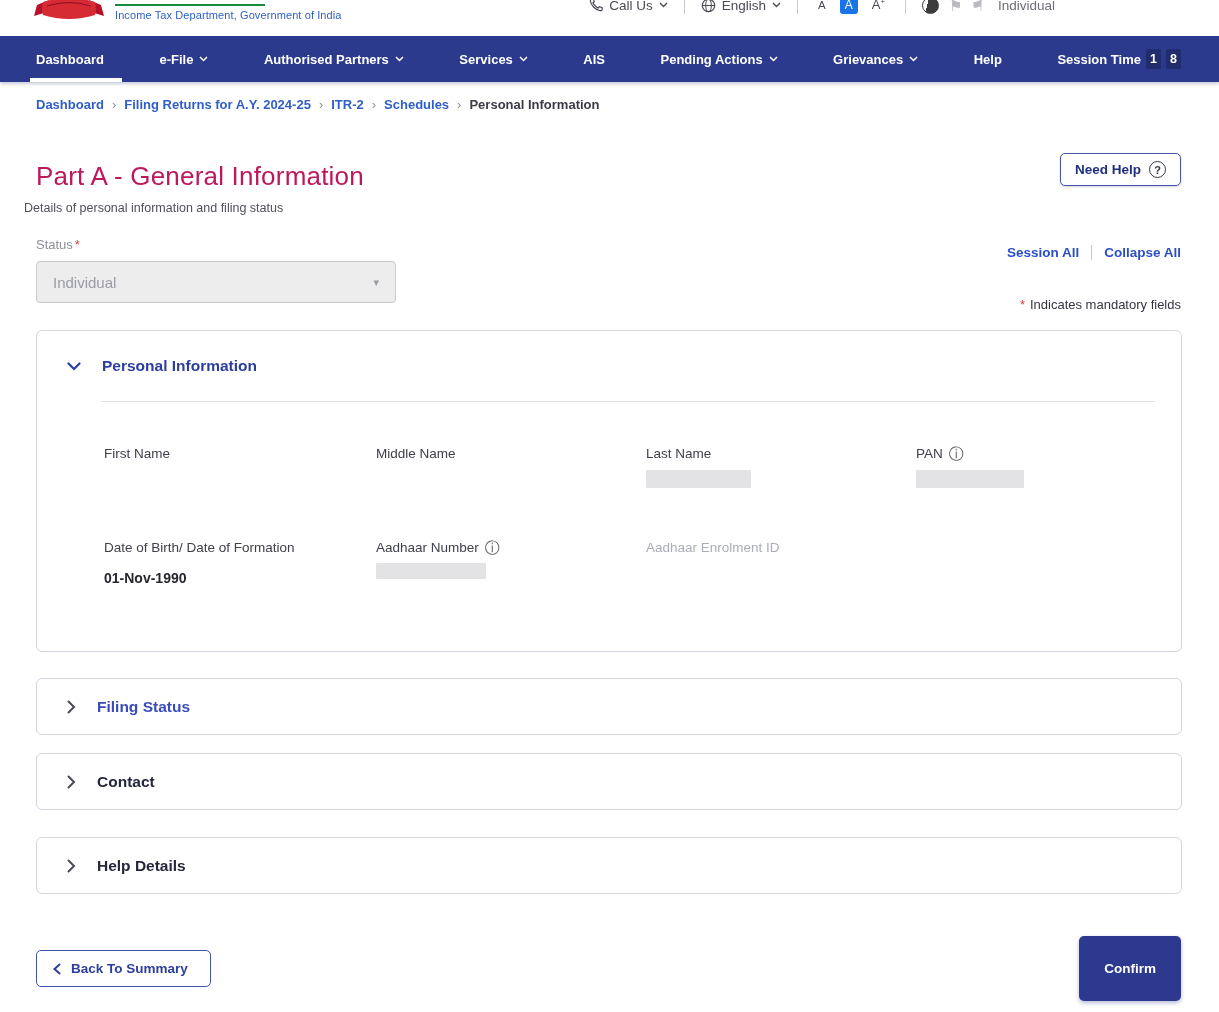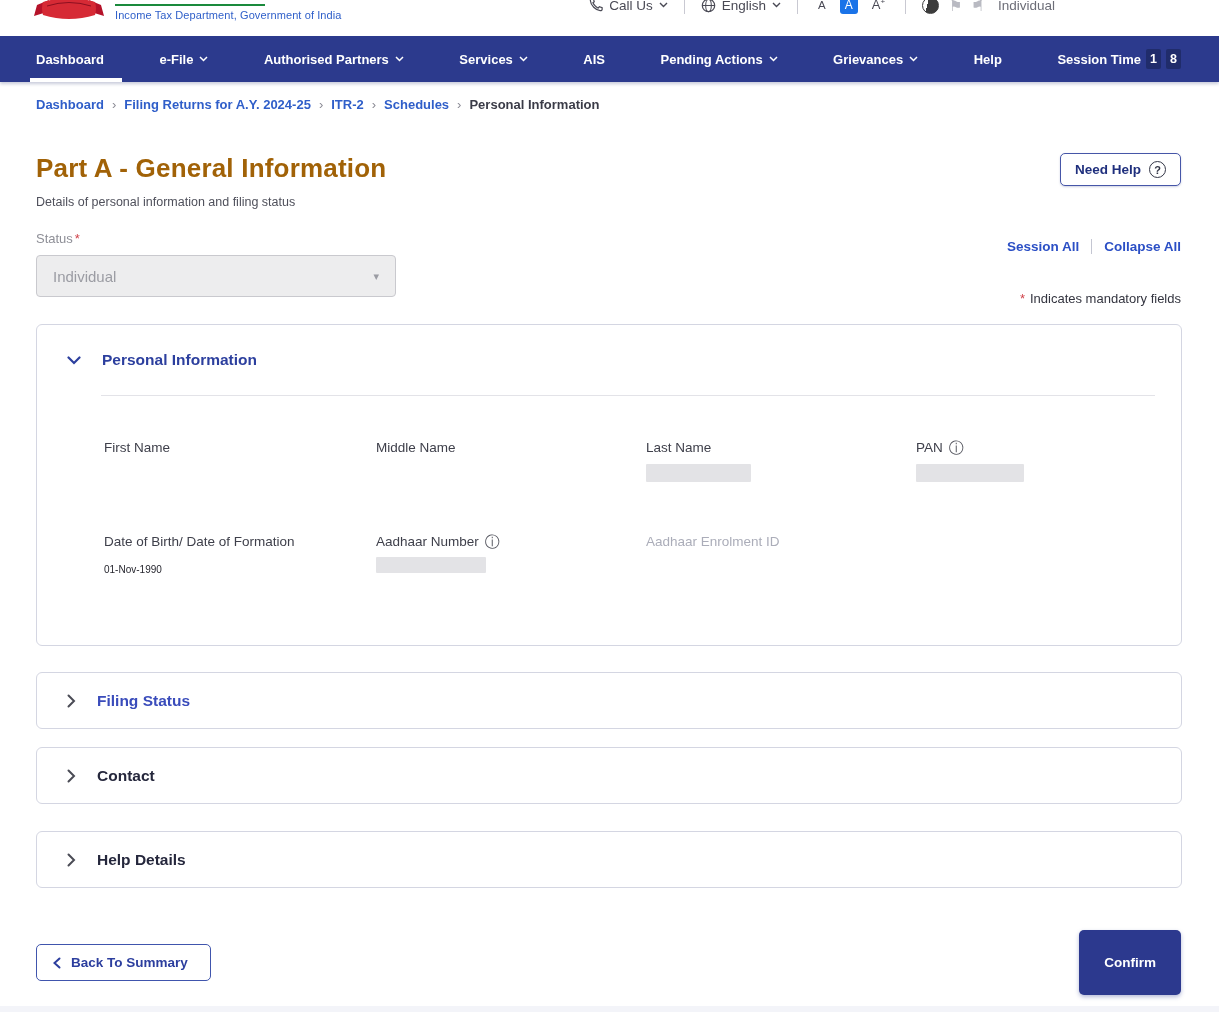--- a/index.html
+++ b/index.html
@@ -40,22 +40,22 @@
     display:flex; align-items:center; justify-content:center; font-size:12.5px; }
 
   
   .breadcrumb { margin:15px 36px 0; font-size:13px; display:flex; align-items:center; gap:8px; }
   .crumb-link { color:#2f5ec9; font-weight:bold; cursor:pointer; }
   .crumb-sep { color:#8a8a94; font-size:13px; }
   .crumb-current { color:#3a3b47; font-weight:bold; }
 
   
   .title-row { margin:41px 38px 0 36px; display:flex; justify-content:space-between; align-items:flex-start; }
-  .page-title { font-size:26px; font-weight:bold; color:#a16207; letter-spacing:.2px; }
-  .page-subtitle { margin:9px 0 0 36px; font-size:12.5px; color:#4f505b; }
+  .page-title { font-size:26px; font-weight:normal; color:#be185d; letter-spacing:.2px;margin-top:8px; }
+  .page-subtitle { margin:9px 0 0 24px; font-size:12.5px; color:#4f505b; }
   .need-help-btn { display:flex; align-items:center; gap:8px; border:1.5px solid #4656a8; border-radius:5px;
     background:#fff; padding:7px 14px; cursor:pointer; box-shadow:0 1px 2px rgba(60,70,140,.25); }
   .need-help-label { font-size:13.5px; font-weight:bold; color:#1f2f7d; }
   .qmark { width:17px; height:17px; border-radius:50%; border:1.5px solid #333646; color:#333646;
     font-size:11px; font-weight:bold; display:flex; align-items:center; justify-content:center; }
 
   
   .status-row { margin:22px 38px 0 36px; display:flex; justify-content:space-between; align-items:flex-start; }
   .field-label { font-size:13px; color:#8e8f97; }
   .req-star { color:#d0424a; margin-left:2px; }
@@ -81,21 +81,21 @@
   .t-blue2 { color:#3a4cbb; }
   .t-dark { color:#25273c; }
   .pi-divider { height:1px; background:#e3e3e8; margin:26px 26px 0 64px; }
   .fields-grid { display:grid; grid-template-columns:272px 270px 270px 1fr; padding:44px 20px 0 67px; }
   .f-label { font-size:13.5px; color:#3f404b; display:flex; align-items:center; gap:6px; }
   .f-label.disabled { color:#abadb9; }
   .masked { background:#e3e3e6; border-radius:1px; margin-top:9px; }
   .masked.m1 { width:105px; height:18px; }
   .masked.m2 { width:108px; height:18px; }
   .masked.m3 { width:110px; height:16px; margin-top:8px; }
-  .f-value { font-size:10px; color:#26262e; font-weight:normal; margin-top:15px; }
+  .f-value { font-size:14px; color:#26262e; font-weight:bold; margin-top:15px; }
   .info-icon { color:#55565f; font-size:15px; line-height:1; cursor:pointer; }
   .row2 { padding-top:52px; }
   .card.slim { height:57px; display:flex; align-items:center; }
   .card.c-contact { margin-top:18px; }
   .card.c-filing { margin-top:26px; }
   .card.c-bank { margin-top:27px; }
 
   
   .actions-row { margin:42px 38px 0 36px; display:flex; justify-content:space-between; align-items:center; }
   .back-btn { display:flex; align-items:center; gap:10px; border:1.5px solid #4055ad; border-radius:5px;

